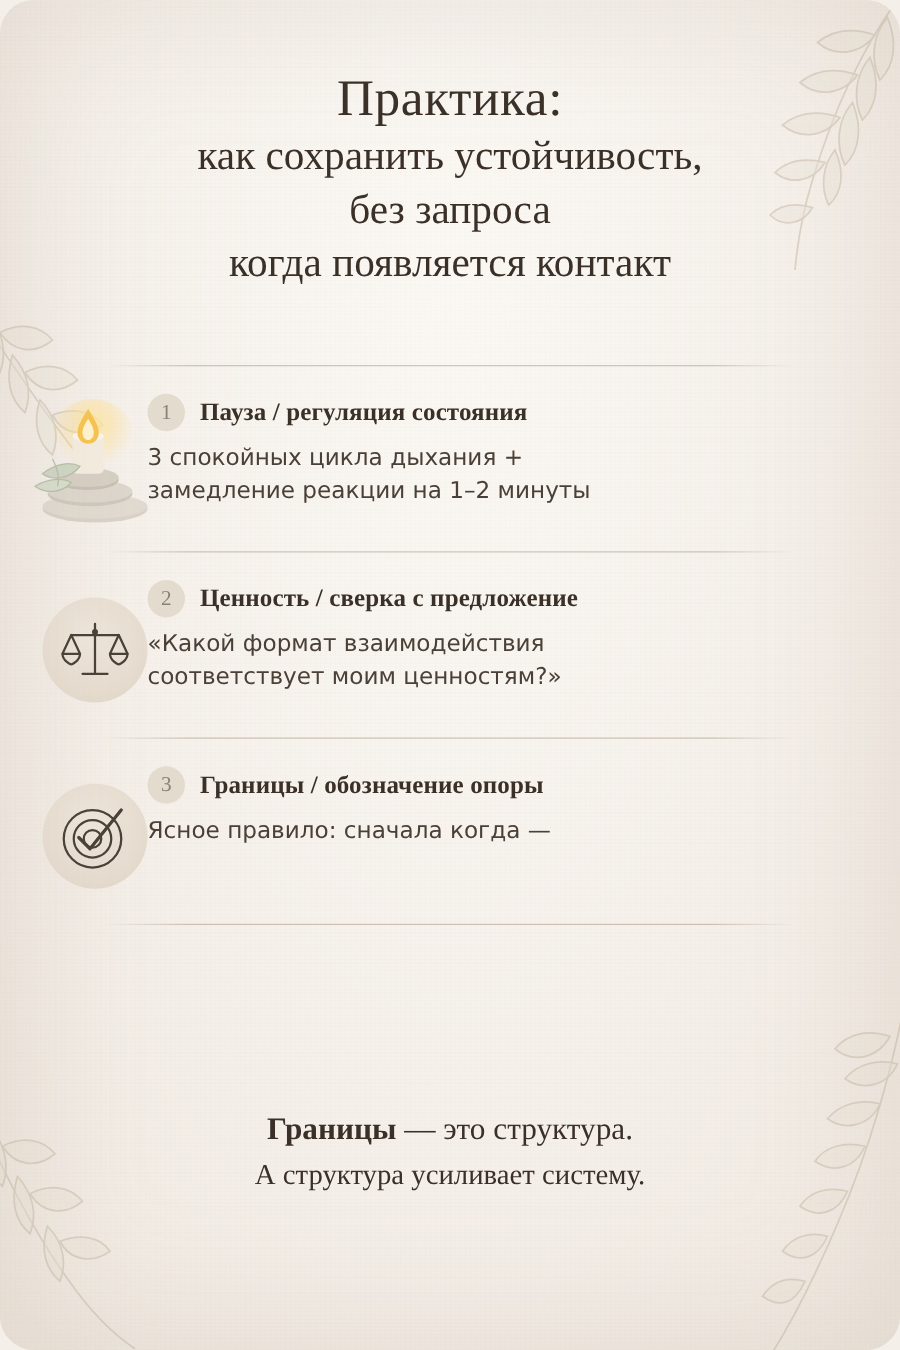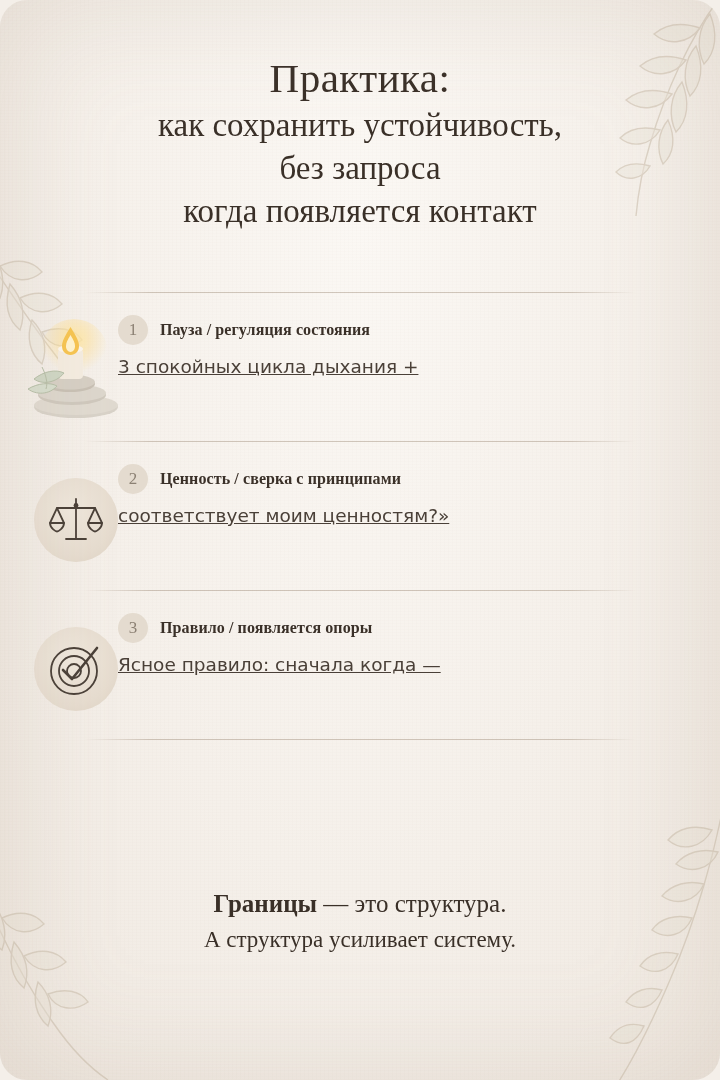--- a/index.html
+++ b/index.html
@@ -109,33 +109,32 @@
     background: #e4dbcf;
     color: #8c8174;
     font-size: 17px;
     display: flex;
     align-items: center;
     justify-content: center;
     flex: 0 0 auto;
     font-family: "Liberation Serif", serif;
   }
   .item-title {
-    font-size: 16px;
+    font-size: 20px;
     font-weight: 700;
     color: #3a3028;
     letter-spacing: .1px;
     white-space: nowrap;
   }
   .item-desc {
     font-size: 20px;
     line-height: 1.42;
     color: #4a4038;
     font-family: "DejaVu Sans", sans-serif;
     font-size: 18.5px;
-    text-decoration: underline;
   }
   .item-desc div { white-space: nowrap; }
 
   
   .row-icon {
     position: absolute;
     left: 26px;
     top: 30px;
     width: 92px;
     height: 100px;
@@ -290,20 +289,21 @@
           <path d="M20 50 C24 58 26 66 24 72" stroke="#b7bfa8" stroke-width="1" fill="none"></path>
         </svg>
       </div>
       <div class="item-inner">
         <div class="item-head">
           <div class="num-badge">1</div>
           <div class="item-title">Пауза / регуляция состояния</div>
         </div>
         <div class="item-desc">
           <div>3 спокойных цикла дыхания +</div>
+          <div>замедление реакции на 1–2 минуты</div>
         </div>
       </div>
     </div>
 
     <div class="divider"></div>
 
     <div class="item">
       <div class="row-icon">
         <div class="icon-circle"></div>
         <div class="icon-glyph">
@@ -315,23 +315,24 @@
             <path d="M10 17 L3 32 L17 32 Z"></path>
             <path d="M48 17 L41 32 L55 32 Z"></path>
             <path d="M3 32 C3 37.5 9.3 40.5 10 40.5 C10.7 40.5 17 37.5 17 32"></path>
             <path d="M41 32 C41 37.5 47.3 40.5 48 40.5 C48.7 40.5 55 37.5 55 32"></path>
           </svg>
         </div>
       </div>
       <div class="item-inner">
         <div class="item-head">
           <div class="num-badge">2</div>
-          <div class="item-title">Ценность / сверка с принципами</div>
+          <div class="item-title">Ценность / сверка с предложение</div>
         </div>
         <div class="item-desc">
+          <div>«Какой формат взаимодействия</div>
           <div>соответствует моим ценностям?»</div>
         </div>
       </div>
     </div>
 
     <div class="divider"></div>
 
     <div class="item">
       <div class="row-icon">
         <div class="icon-circle"></div>
@@ -340,21 +341,21 @@
             <circle cx="27" cy="31" r="23"></circle>
             <circle cx="27" cy="31" r="15"></circle>
             <circle cx="27" cy="31" r="7"></circle>
             <path d="M16 30 L25 39 L50 8" stroke-width="2.6"></path>
           </svg>
         </div>
       </div>
       <div class="item-inner">
         <div class="item-head">
           <div class="num-badge">3</div>
-          <div class="item-title">Правило / появляется опоры</div>
+          <div class="item-title">Границы / обозначение опоры</div>
         </div>
         <div class="item-desc">
           <div>Ясное правило: сначала когда —</div>
         </div>
       </div>
     </div>
 
     <div class="divider"></div>
   </div>
 

